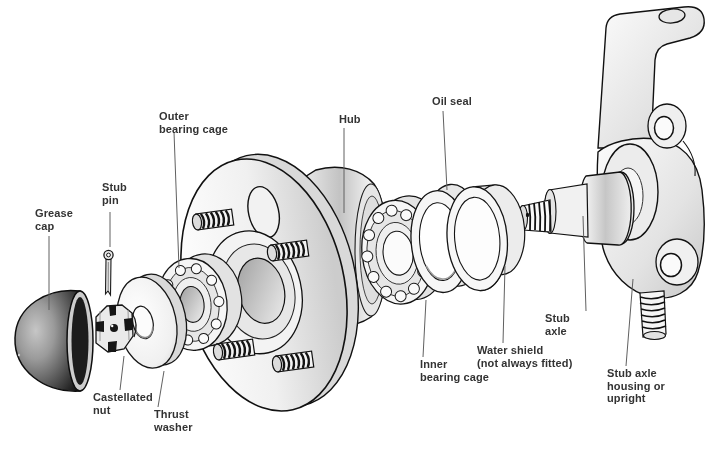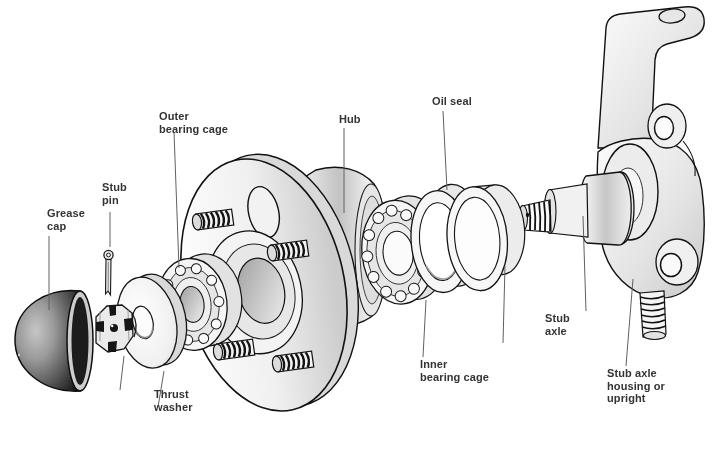--- a/index.html
+++ b/index.html
@@ -238,31 +238,35 @@
     <line x1="174" y1="132" x2="179" y2="268"></line>
     <line x1="344" y1="128" x2="344" y2="213"></line>
     <line x1="443" y1="111" x2="447" y2="190"></line>
     <line x1="423" y1="357" x2="426" y2="300"></line>
     <line x1="503" y1="343" x2="505" y2="266"></line>
     <line x1="586" y1="311" x2="583" y2="216"></line>
     <line x1="626" y1="366" x2="633" y2="279"></line>
   </g>
 </svg>
 
-  <div class="part-label" style="left:47px;top:207px">Grease
+  <div class="part-label" style="left:35px;top:207px">Grease
 cap</div>
   <div class="part-label" style="left:102px;top:181px">Stub
 pin</div>
-  <div class="part-label" style="left:154px;top:388px">Thrust
+  <div class="part-label" style="left:93px;top:391px">Castellated
+nut</div>
+  <div class="part-label" style="left:154px;top:408px">Thrust
 washer</div>
   <div class="part-label" style="left:159px;top:110px">Outer
 bearing cage</div>
   <div class="part-label" style="left:339px;top:113px">Hub</div>
   <div class="part-label" style="left:420px;top:358px">Inner
 bearing cage</div>
   <div class="part-label" style="left:432px;top:95px">Oil seal</div>
+  <div class="part-label" style="left:477px;top:344px">Water shield
+(not always fitted)</div>
   <div class="part-label" style="left:545px;top:312px">Stub
 axle</div>
   <div class="part-label" style="left:607px;top:367px">Stub axle
 housing or
 upright</div>
 
 </div>
 
 </body></html>

